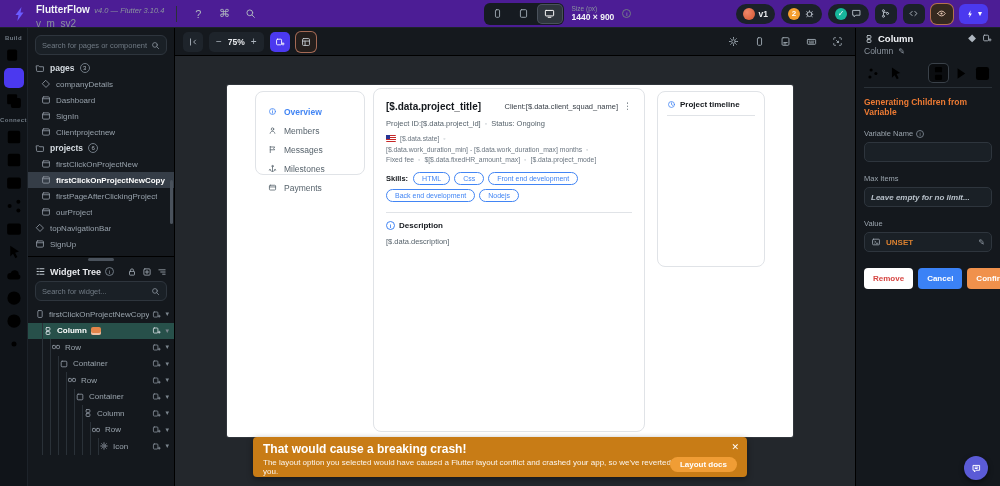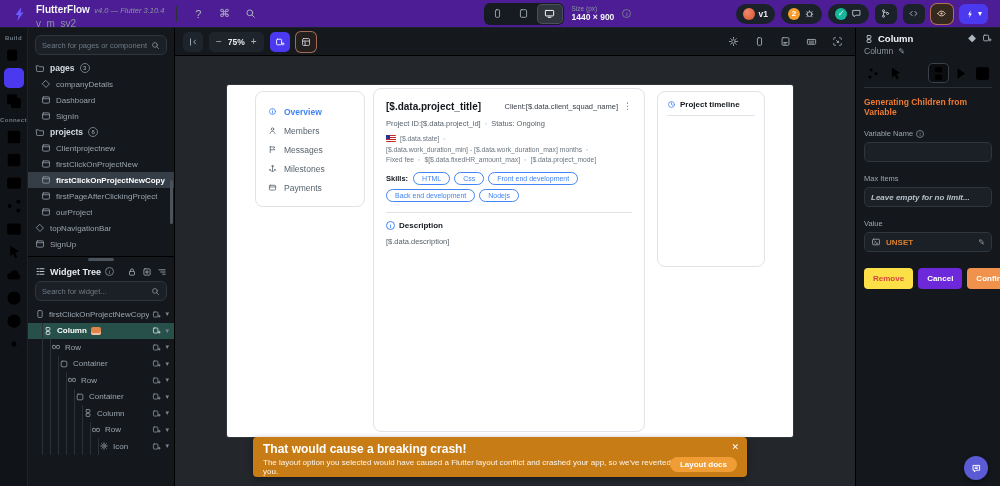--- a/index.html
+++ b/index.html
@@ -112,21 +112,21 @@
   .zoom-val { font-size:8.5px; font-weight:bold; color:#E8EAED; }
   .ct-btn.purple { background:#4B39EF; color:#fff; }
   .ct-btn.outlined { background:#241E1C; box-shadow:0 0 0 1px #A56A55; color:#C7CFD6; }
   .ct-icon { width:20px; height:20px; color:#9AA4AD; font-size:11px; display:flex; align-items:center; justify-content:center; cursor:pointer; }
 
   .canvas { flex:1; background:#23272C; position:relative; overflow:hidden; }
   .page { position:absolute; left:52px; top:29px; width:566px; height:352px; background:#fff;
     border-radius:2px; box-shadow:0 0 0 1px #31363C; }
 
   .card { position:absolute; background:#fff; border:1px solid #E0E3E7; border-radius:8px; }
-  .nav-card { left:28px; top:6px; width:110px; height:116px; padding:10px 12px; }
+  .nav-card { left:28px; top:6px; width:110px; height:84px; padding:10px 12px; }
   .nav-item { display:flex; align-items:center; gap:7px; height:19px; cursor:pointer; }
   .nav-item .ic { font-size:9px; color:#57636C; }
   .nav-item .lbl { font-size:8.5px; color:#57636C; }
   .nav-item.active .lbl { color:#4285F4; font-weight:bold; }
   .nav-item.active .ic { color:#4285F4; }
 
   .main-card { left:146px; top:3px; width:272px; height:344px; padding:12px 12px; }
   .mc-head { display:flex; justify-content:space-between; align-items:flex-start; }
   .mc-title { font-size:10px; font-weight:bold; color:#14181D; }
   .mc-client { font-size:7.5px; color:#3A4149; display:flex; gap:5px; align-items:center; }
@@ -185,22 +185,22 @@
     font-family:"Liberation Sans",sans-serif; outline:none; }
   .rp-input.italic::placeholder { font-style:italic; font-weight:bold; color:#B9C2CB; }
   .unset-box { margin-top:4px; height:20px; background:#1A2026; border:1px solid #2E353D;
     border-radius:5px; display:flex; align-items:center; gap:5px; padding:0 6px; cursor:pointer; }
   .unset-box .ic { color:#9AA4AD; font-size:10px; }
   .unset-txt { font-size:8px; font-weight:bold; color:#DA8030; }
   .unset-box .rp-pencil { margin-left:auto; }
   .rp-btnrow { display:flex; align-items:center; margin-top:16px; gap:5px; }
   .rbtn { height:21px; border-radius:4px; font-size:8px; font-weight:bold; display:flex;
     align-items:center; justify-content:center; padding:0 9px; cursor:pointer; }
-  .rbtn.remove { background:#fde047; color:#D64541; }
-  .rbtn.cancel { background:#6d28d9; color:#fff; margin-left:auto; }
+  .rbtn.remove { background:#ffffff; color:#D64541; }
+  .rbtn.cancel { background:#3b82f6; color:#fff; margin-left:auto; }
   .rbtn.confirm { background:#F0914C; color:#fff; }
 
   .chat-fab { position:fixed; right:12px; bottom:6px; width:24px; height:24px; border-radius:50%;
     background:#5B5BD6; color:#fff; display:flex; align-items:center; justify-content:center;
     font-size:11px; cursor:pointer; box-shadow:0 2px 5px rgba(0,0,0,.5); }
 </style>
 </head>
 <body>
 
 <div class="app">
@@ -430,37 +430,37 @@
           </div>
           <div class="prow indent ">
     <span class="ic ">
               <svg viewBox="0 0 16 16">
                 <rect x="2.5" y="3" width="11" height="10" rx="1.8"></rect>
                 <path d="M2.5 6h11"></path>
               </svg>
             </span>
             <span class="lbl">SignIn</span>
           </div>
+          <div class="prow indent ">
+    <span class="ic ">
+              <svg viewBox="0 0 16 16">
+                <rect x="2.5" y="3" width="11" height="10" rx="1.8"></rect>
+                <path d="M2.5 6h11"></path>
+              </svg>
+            </span>
+            <span class="lbl">Clientprojectnew</span>
+          </div>
           <div class="prow folder">
       <span class="ic ">
               <svg viewBox="0 0 16 16">
                 <path d="M2.5 4.5h3.5L7.5 6h6v6.5a1 1 0 0 1-1 1h-9a1 1 0 0 1-1-1z"></path>
               </svg>
             </span>
             <span class="lbl">projects</span>
       <span class="cnt">6</span>
-          </div>
-          <div class="prow indent ">
-    <span class="ic ">
-              <svg viewBox="0 0 16 16">
-                <rect x="2.5" y="3" width="11" height="10" rx="1.8"></rect>
-                <path d="M2.5 6h11"></path>
-              </svg>
-            </span>
-            <span class="lbl">Clientprojectnew</span>
           </div>
           <div class="prow indent ">
     <span class="ic ">
               <svg viewBox="0 0 16 16">
                 <rect x="2.5" y="3" width="11" height="10" rx="1.8"></rect>
                 <path d="M2.5 6h11"></path>
               </svg>
             </span>
             <span class="lbl">firstClickOnProjectNew</span>
           </div>

